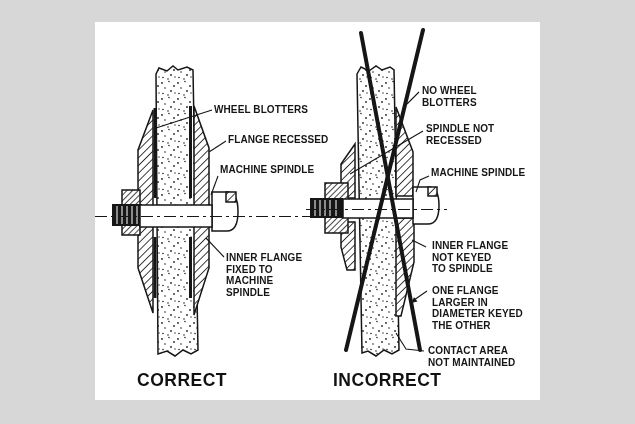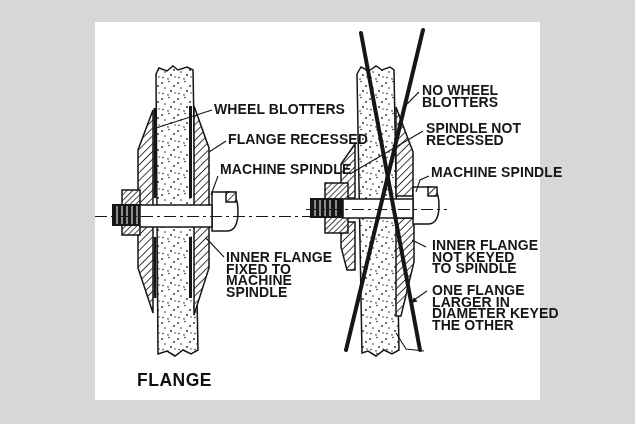--- a/index.html
+++ b/index.html
@@ -1,20 +1,20 @@
 <!DOCTYPE html>
 <html><head>
 <meta charset="utf-8">
 <style>
   html,body{margin:0;padding:0;background:#d7d7d7;}
   #stage{position:relative;width:635px;height:424px;background:#d7d7d7;overflow:hidden;
          font-family:"Liberation Sans", sans-serif;}
   #panel{position:absolute;left:95px;top:22px;width:445px;height:378px;background:#ffffff;}
   #art{position:absolute;left:0;top:0;}
-  .lbl{position:absolute;color:#161616;font-weight:bold;font-size:14px;line-height:11.5px;
+  .lbl{position:absolute;color:#161616;font-weight:bold;font-size:10px;line-height:11.5px;
        letter-spacing:0.1px;white-space:pre-line;}
   .caption{position:absolute;color:#111111;font-weight:bold;font-size:17.5px;letter-spacing:0.5px;}
 </style>
 </head>
 <body>
 
 <div id="stage">
   <div id="panel"></div>
 
   <svg id="art" width="635" height="424" viewBox="0 0 635 424">
@@ -128,27 +128,30 @@
     </g>
   </svg>
 
   <div class="lbl" style="left:214px;top:104px">WHEEL BLOTTERS</div>
   <div class="lbl" style="left:228px;top:134px">FLANGE RECESSED</div>
   <div class="lbl" style="left:220px;top:164px">MACHINE SPINDLE</div>
   <div class="lbl" style="left:226px;top:252px">INNER FLANGE
 FIXED TO
 MACHINE
 SPINDLE</div>
-  <div class="caption" style="left:137px;top:370px">FLANGE</div>
+  <div class="caption" style="left:137px;top:370px">CORRECT</div>
 
   <div class="lbl" style="left:422px;top:85px">NO WHEEL
 BLOTTERS</div>
   <div class="lbl" style="left:426px;top:123px">SPINDLE NOT
 RECESSED</div>
   <div class="lbl" style="left:431px;top:167px">MACHINE SPINDLE</div>
   <div class="lbl" style="left:432px;top:240px">INNER FLANGE
 NOT KEYED
 TO SPINDLE</div>
   <div class="lbl" style="left:432px;top:285px">ONE FLANGE
 LARGER IN
 DIAMETER KEYED
 THE OTHER</div>
+  <div class="lbl" style="left:428px;top:345px">CONTACT AREA
+NOT MAINTAINED</div>
+  <div class="caption" style="left:333px;top:370px">INCORRECT</div>
 </div>
 
 </body></html>

